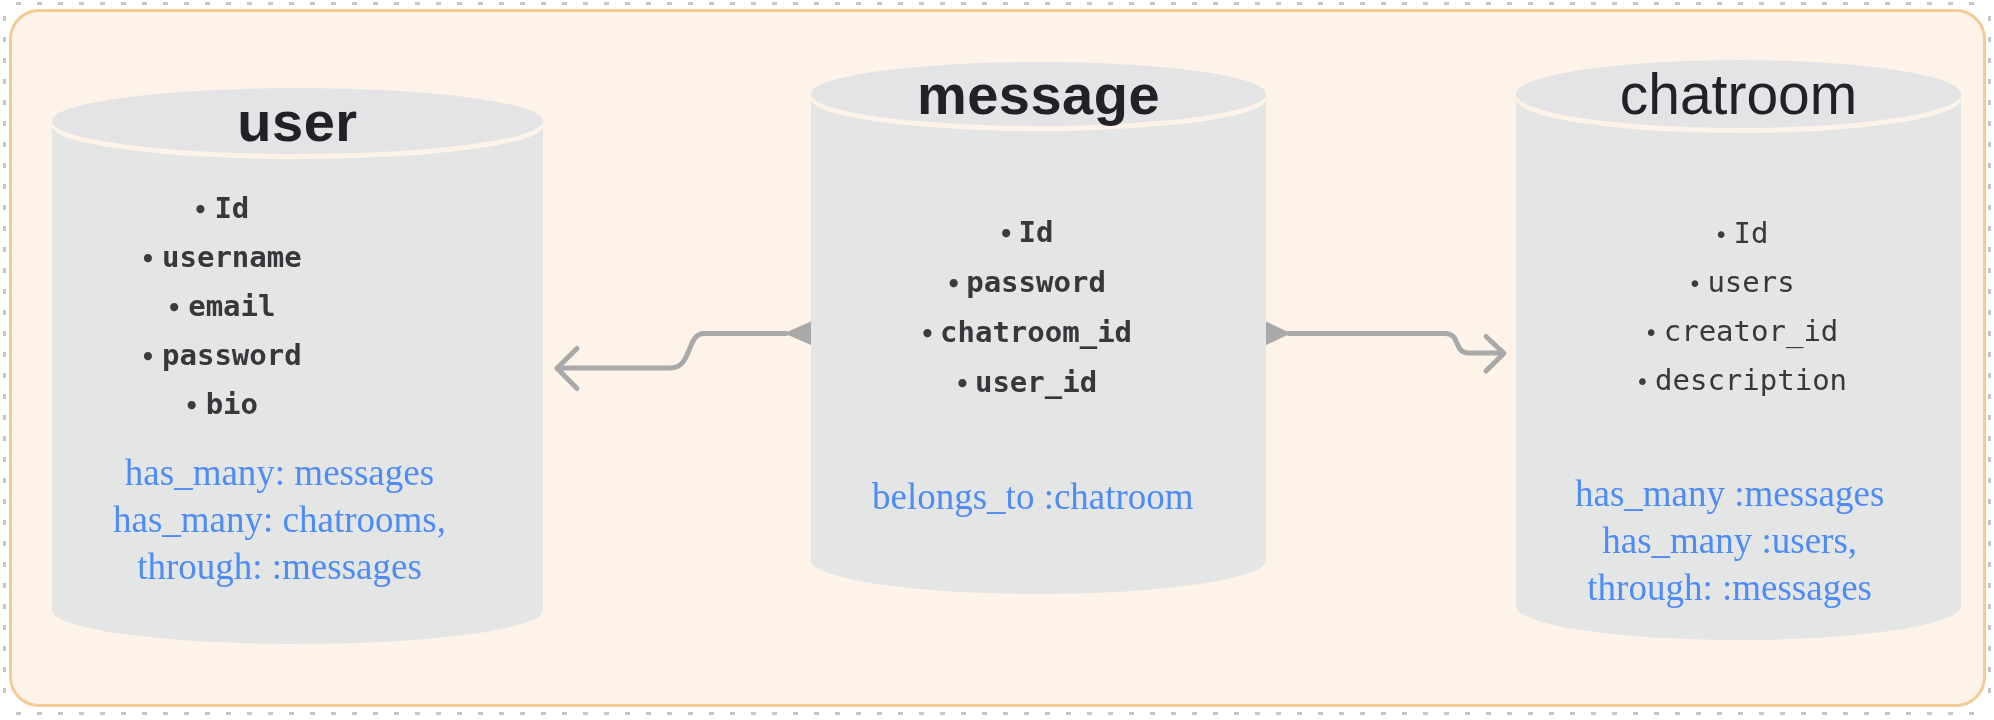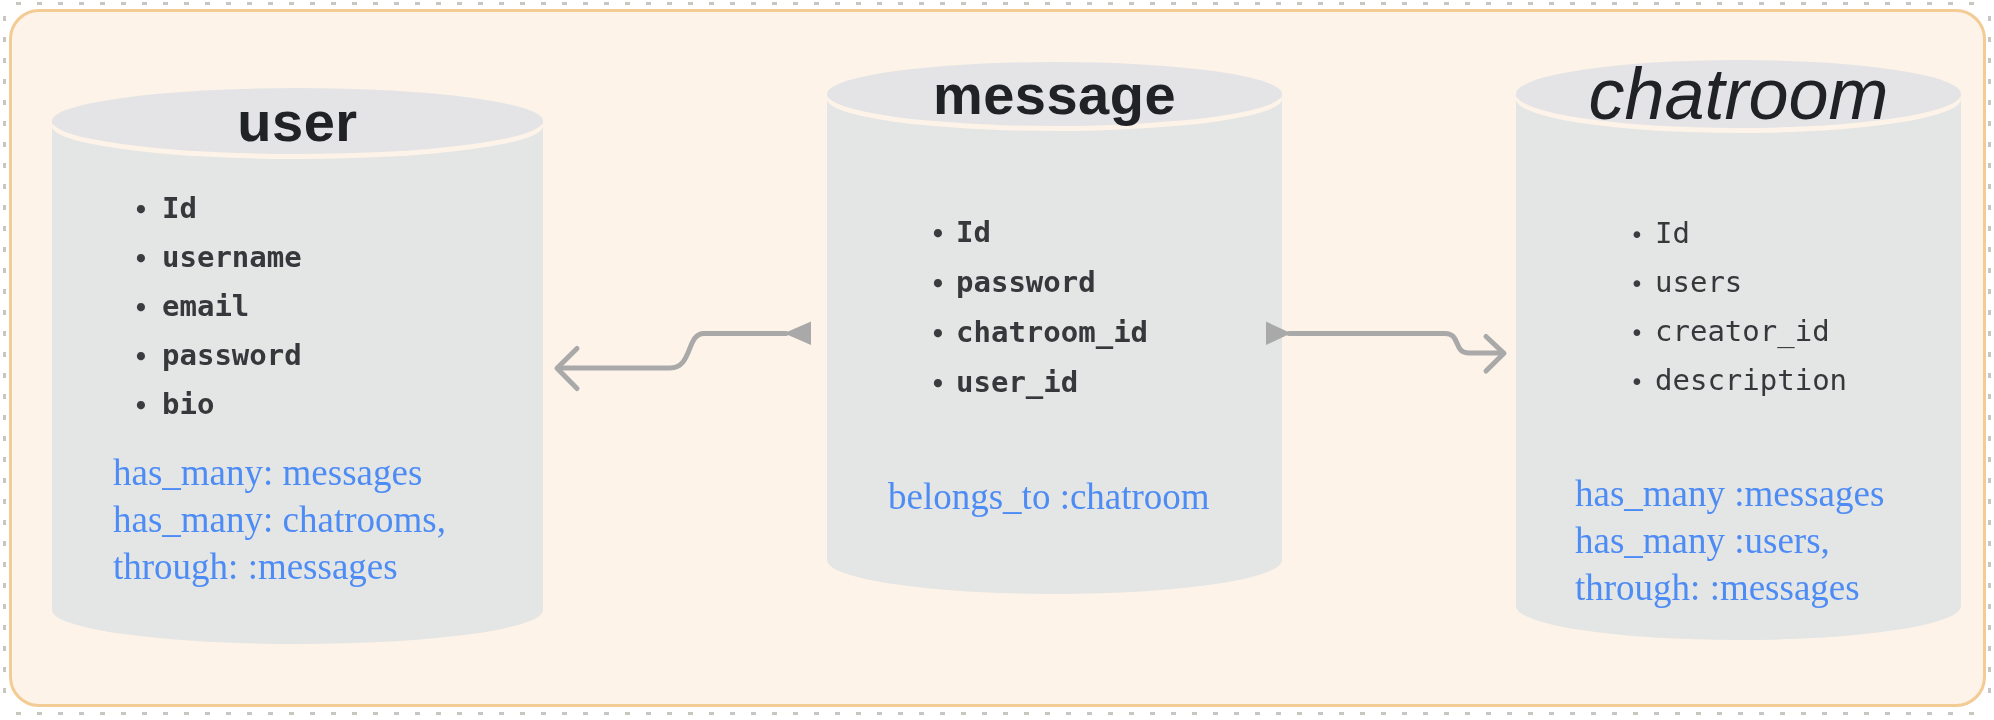--- a/index.html
+++ b/index.html
@@ -3,21 +3,21 @@
 <meta charset="utf-8">
 <style>
   html, body { margin: 0; padding: 0; }
   body {
     width: 1994px; height: 720px;
     background: #ffffff;
     font-family: "Liberation Sans", sans-serif;
     position: relative;
     overflow: hidden;
   }
-  #canvas { position: absolute; inset: 0; width: 1994px; height: 720px; }
+  #canvas { position: absolute; inset: 0; width: 1994px; height: 720px; text-align: center; }
 
   
   .edge-dash-h {
     position: absolute; left: 16px; right: 16px; height: 3px;
     background: repeating-linear-gradient(90deg, #c9c5c0 0 5px, transparent 5px 21px);
   }
   .edge-dash-h.top { top: 2px; }
   .edge-dash-h.bottom { bottom: 5px; }
   .edge-dash-v {
     position: absolute; top: 16px; bottom: 16px; width: 3px;
@@ -76,32 +76,32 @@
   }
 
   
   .cyl--user { left: 52px; top: 88px; width: 491px; height: 556px; }
   .cyl--user .cyl-top { height: 66px; }
   .cyl--user .cyl-body { top: 33px; }
   .fields--user { left: 82px; top: 97px; line-height: 47px; }
   .assoc--user { left: 61px; top: 361px; line-height: 47px; }
 
   
-  .cyl--message { left: 811px; top: 62px; width: 455px; height: 532px; margin-left: 16px; }
+  .cyl--message { left: 811px; top: 62px; width: 455px; height: 532px; }
   .cyl--message .cyl-top { height: 64px; }
   .cyl--message .cyl-body { top: 32px; }
   .fields--message { left: 104px; top: 146px; line-height: 48px; }
   .fields--message li::before { width: 25px; }
   .assoc--message { left: 61px; top: 412px; line-height: 46px; }
 
   
   .cyl--chatroom { left: 1516px; top: 60px; width: 445px; height: 580px; }
   .cyl--chatroom .cyl-top { height: 68px; }
   .cyl--chatroom .cyl-body { top: 34px; }
-  .cyl--chatroom .cyl-title { font-weight: 400; font-size: 72px; letter-spacing: 0; font-style: italic; }
+  .cyl--chatroom .cyl-title { font-weight: 400; font-size: 57px; letter-spacing: 0; }
   .fields--chatroom { left: 114px; top: 150px; line-height: 47px; font-weight: 500; }
   .fields--chatroom li::before { width: 25px; }
   .assoc--chatroom { left: 59px; top: 410px; line-height: 47px; }
 
   .connectors {
     position: absolute; left: 0; top: 0; z-index: 5;
     pointer-events: none;
   }
 </style>
 </head>

